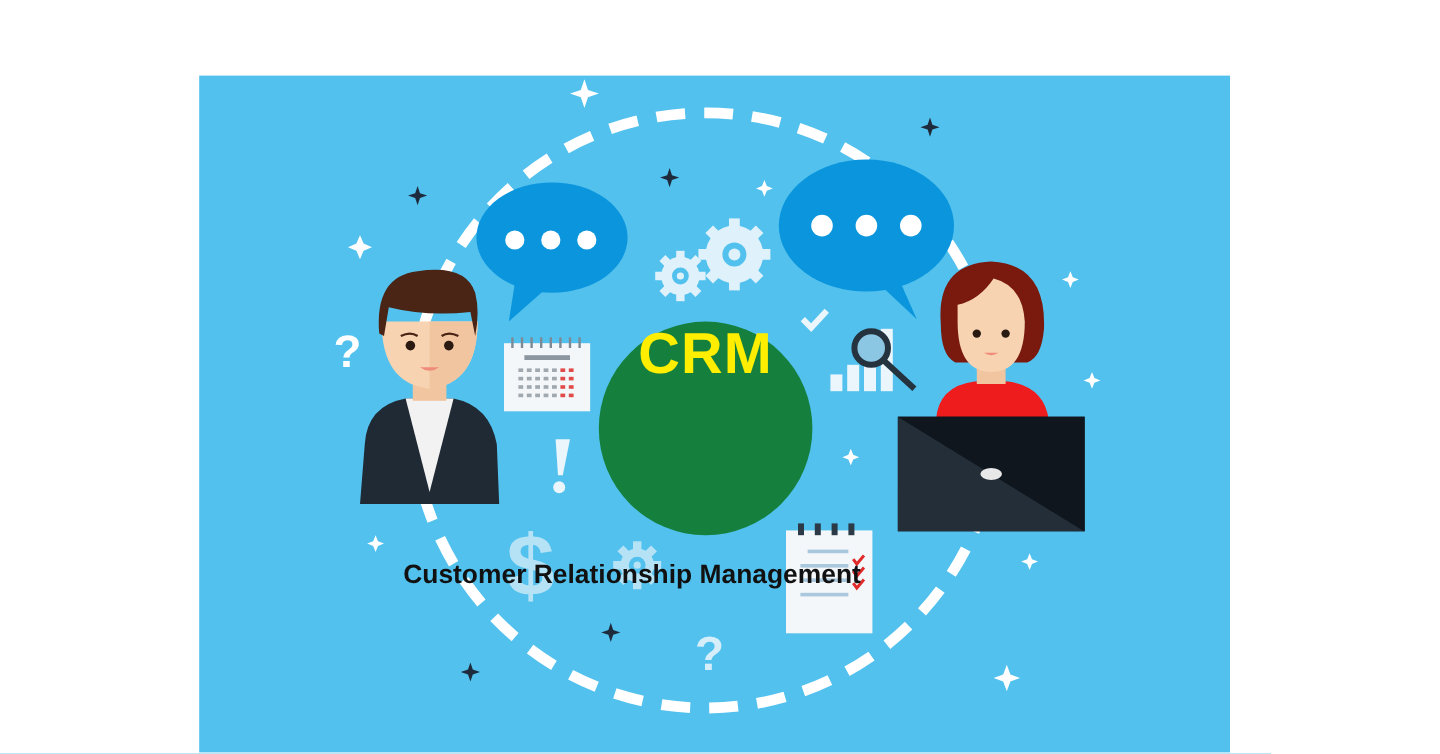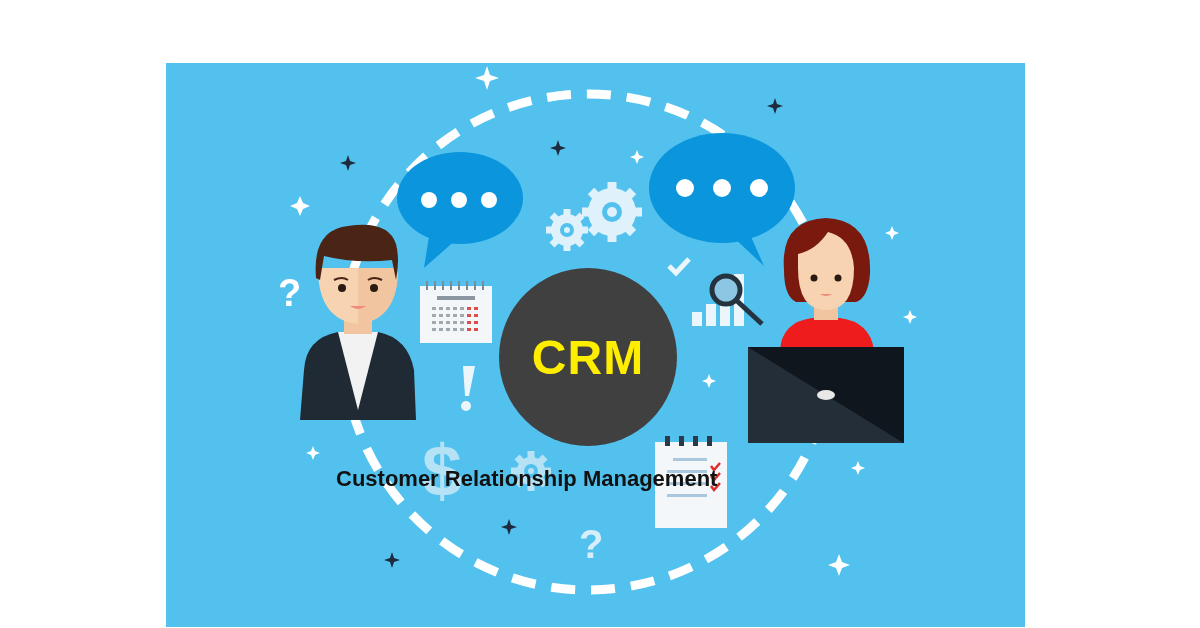--- a/index.html
+++ b/index.html
@@ -1,20 +1,20 @@
 <!DOCTYPE html>
 <html><head>
 <meta charset="utf-8">
 <style>
   html,body{margin:0;padding:0;}
   body{width:1200px;height:628px;background:#ffffff;position:relative;overflow:hidden;font-family:"Liberation Sans",sans-serif;}
   .panel{position:absolute;left:166px;top:63px;width:859px;height:564px;background:#52c1ee;overflow:hidden;}
   .abs{position:absolute;}
   svg{display:block;}
-  .crm-circle{position:absolute;left:499px;top:268px;width:178px;height:178px;border-radius:50%;background:#404040;display:flex;align-items:center;justify-content:center;}
+  .crm-circle{position:absolute;left:499px;top:268px;width:178px;height:178px;border-radius:50%;background:#15803d;display:flex;justify-content:center;}
   .crm-text{color:#ffee00;font-weight:bold;font-size:48px;font-family:"Liberation Sans",sans-serif;letter-spacing:1px;}
   .subtitle{position:absolute;left:336px;top:466px;font-size:22px;font-weight:bold;color:#111;font-family:"Liberation Sans",sans-serif;white-space:nowrap;}
 </style>
 </head>
 <body>
 
 <div class="panel"></div>
 
 <svg class="abs" style="left:0;top:0" width="1200" height="628">
   <ellipse cx="588" cy="342" rx="245" ry="248" fill="none" stroke="#ffffff" stroke-width="9" stroke-dasharray="24 16"></ellipse>

